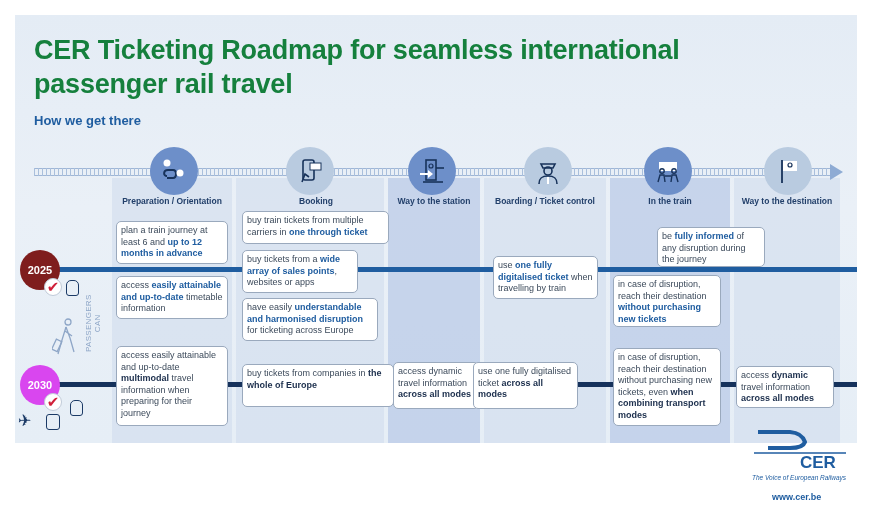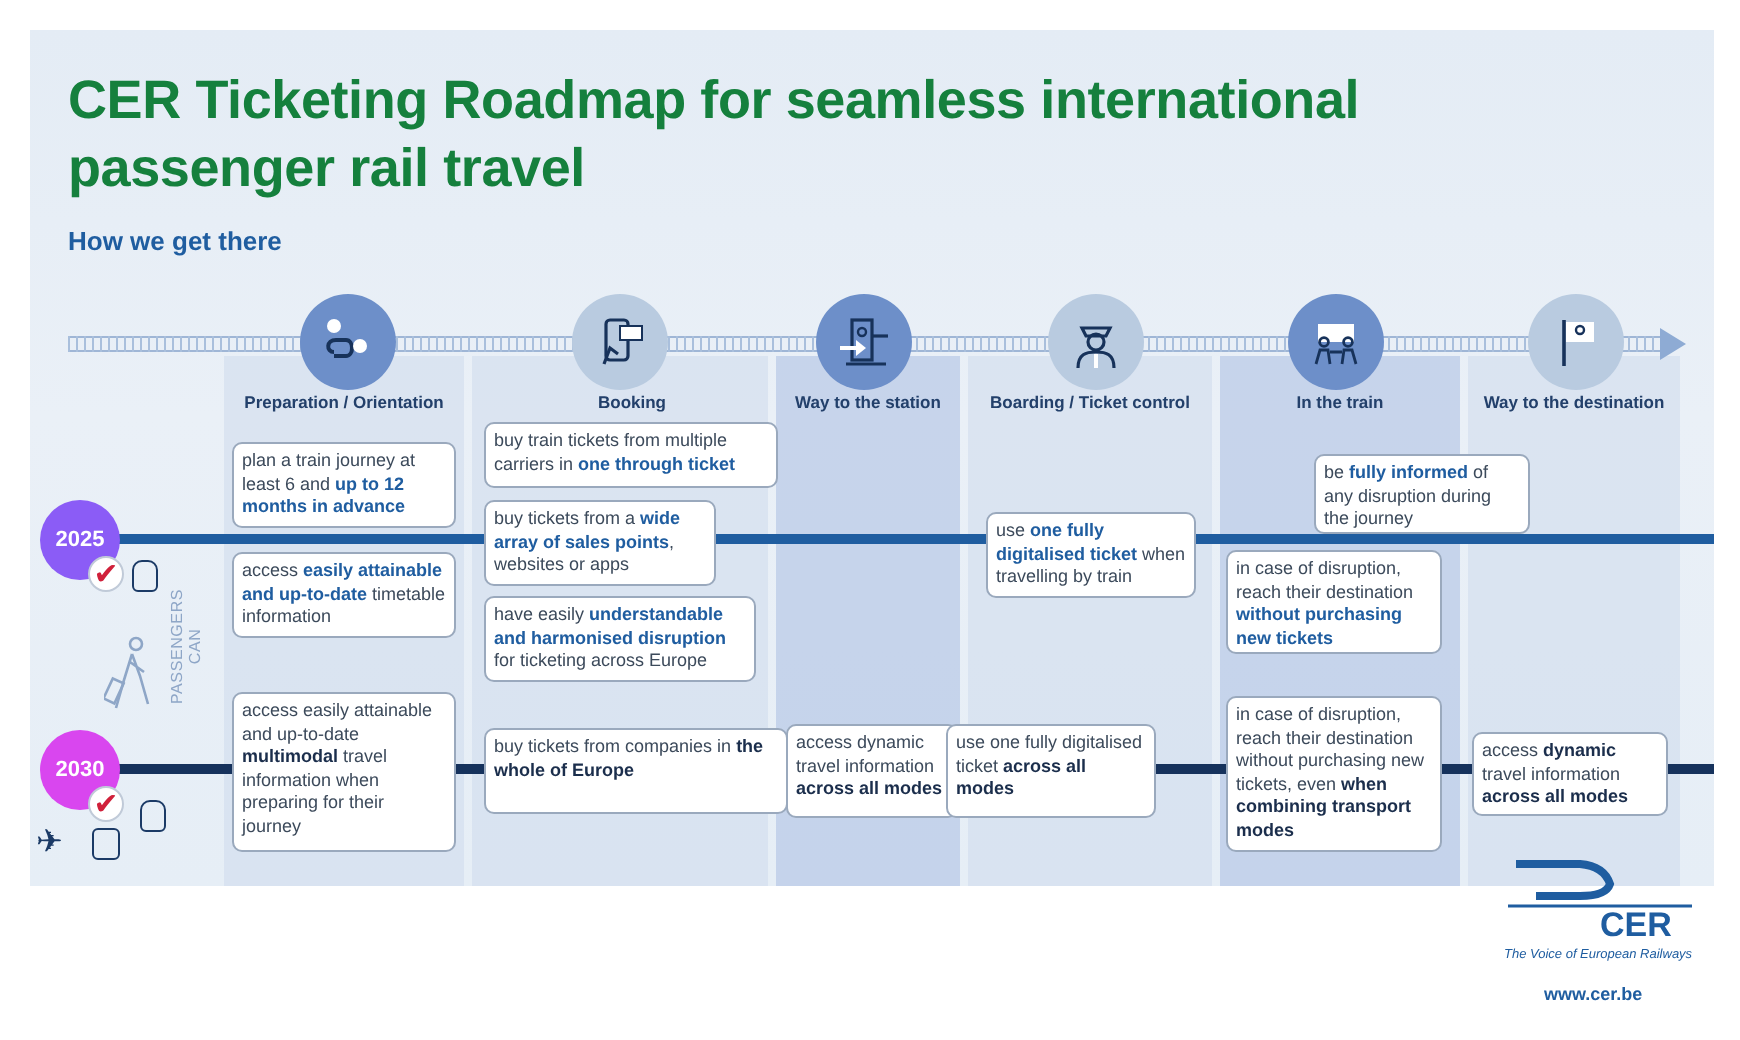--- a/index.html
+++ b/index.html
@@ -53,21 +53,21 @@
 
   
   .line-2025 { position: absolute; left: 40px; top: 267px; width: 817px; height: 5px; background: #1f5da0; }
   .line-2030 { position: absolute; left: 40px; top: 382px; width: 817px; height: 5px; background: #16325c; }
 
   .year {
     position: absolute; width: 40px; height: 40px; border-radius: 50%;
     color: #fff; font-weight: bold; font-size: 11px;
     display: flex; align-items: center; justify-content: center;
   }
-  .year.y2025 { left: 20px; top: 250px; background: #8b5cf6; }
+  .year.y2025 { left: 20px; top: 250px; background: #7f1d1d; }
   .year.y2030 { left: 20px; top: 365px; background: #d946ef; }
 
   .check {
     position: absolute; width: 18px; height: 18px; border-radius: 50%;
     background: #fff; border: 1px solid #c0cad8;
     display: flex; align-items: center; justify-content: center;
     color: #d0203a; font-weight: bold; font-size: 15px;
   }
 
   .passengers {

